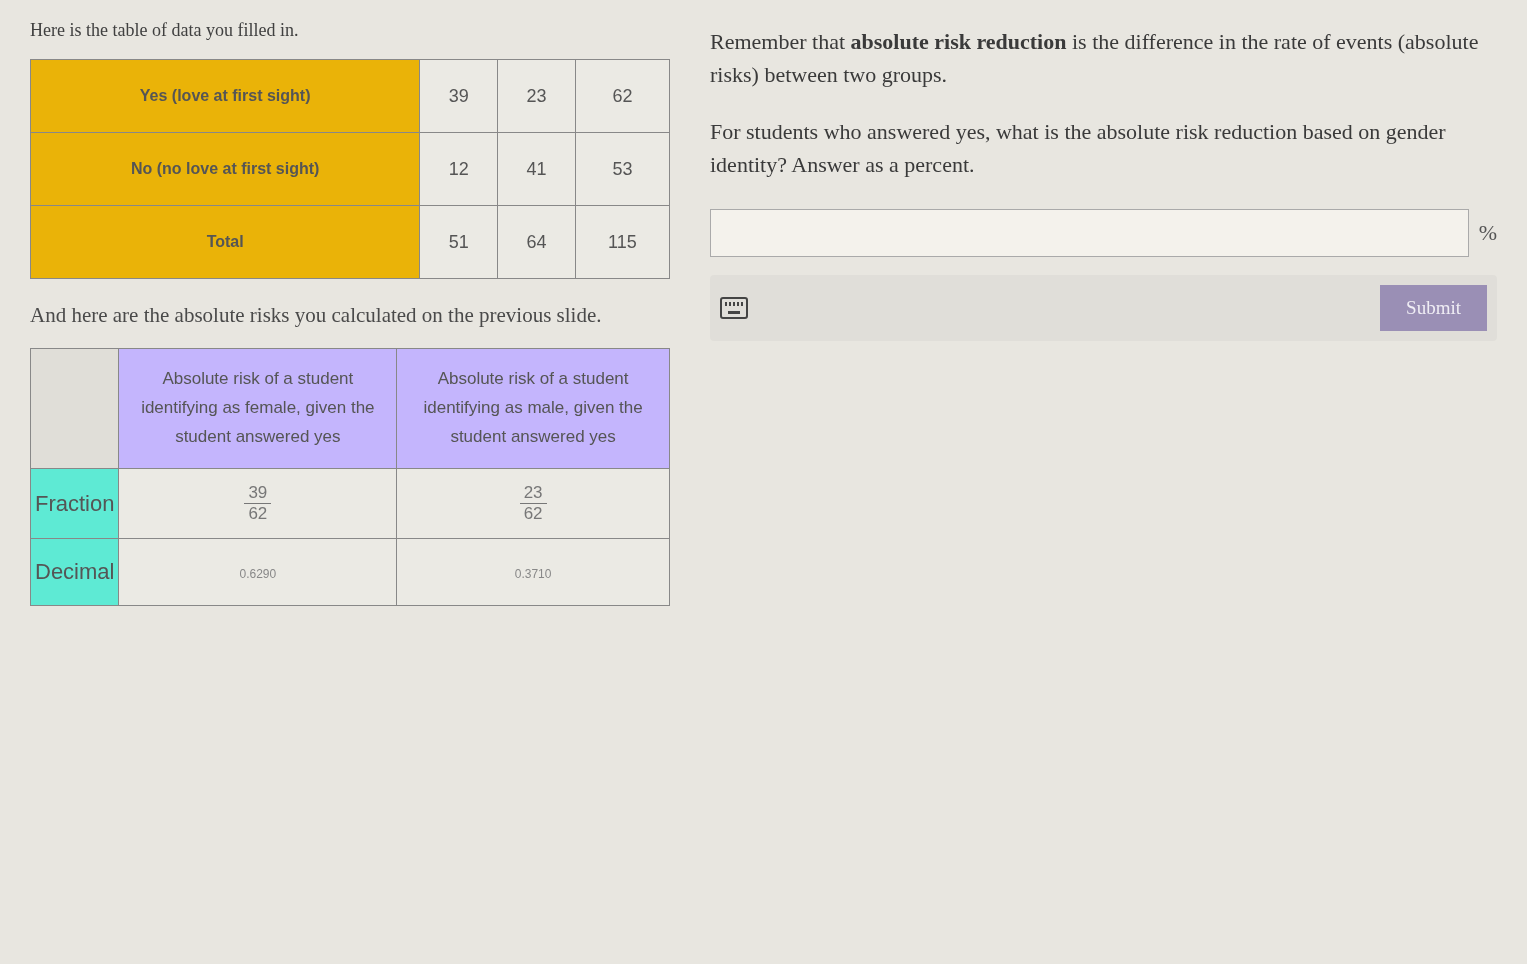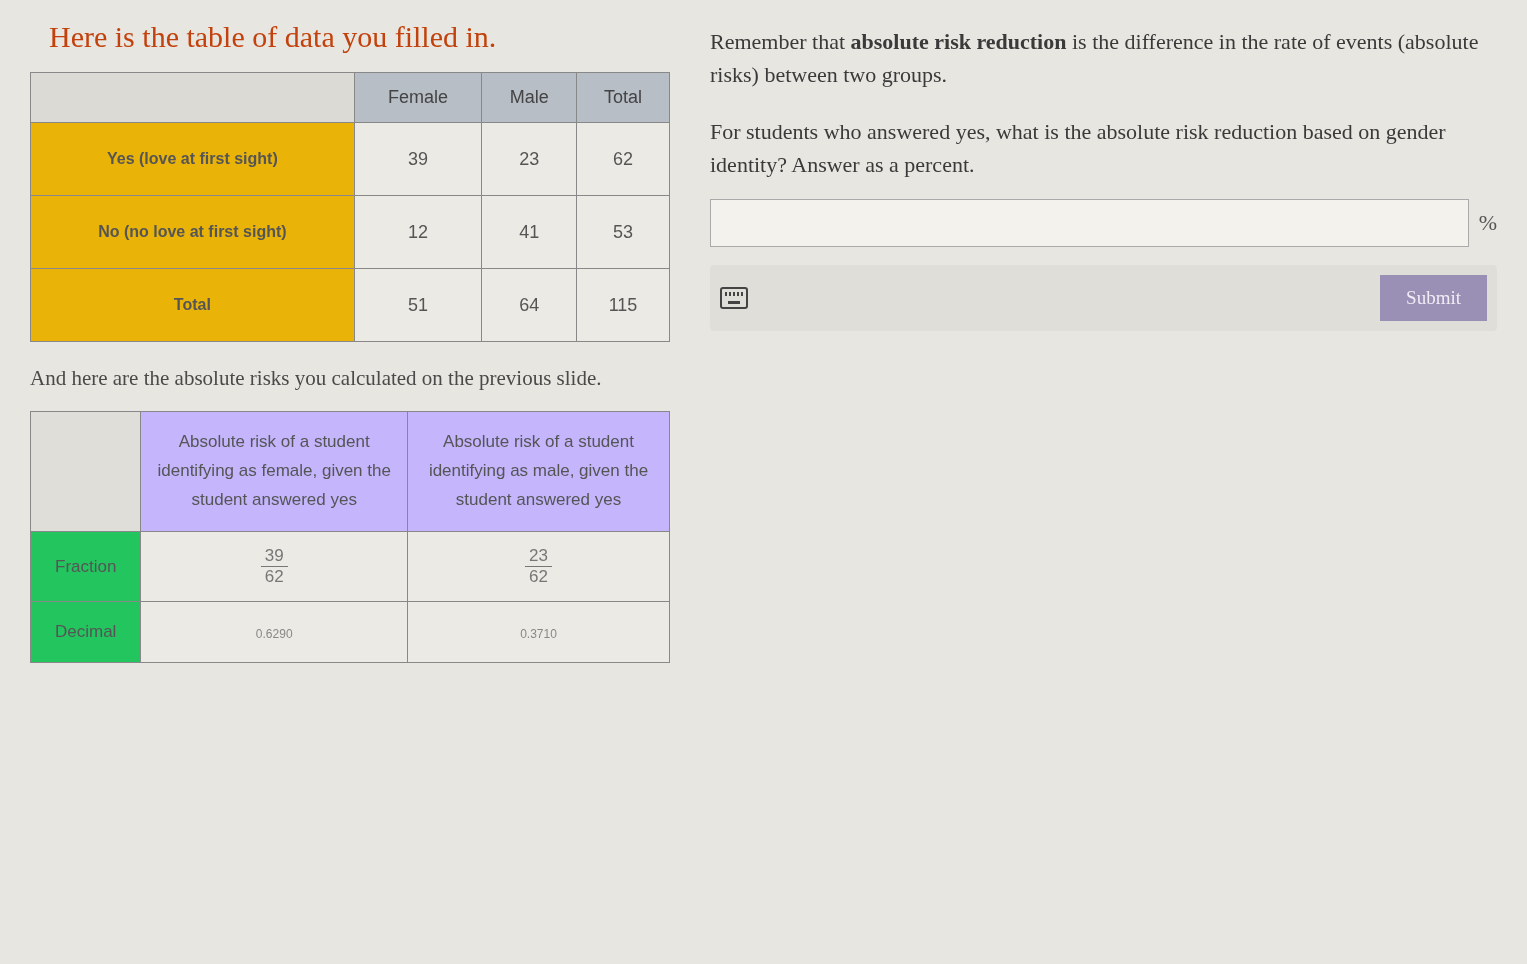--- a/index.html
+++ b/index.html
@@ -16,24 +16,23 @@
     gap: 40px;
   }
   .left-col {
     flex: 0 0 640px;
   }
   .right-col {
     flex: 1;
     padding-top: 5px;
   }
   .intro {
-    font-size: 30px;
-    color: #c2410c;
+    font-size: 18px;
+    color: #404040;
     margin-bottom: 18px;
-    margin-left: 19px;
   }
   table {
     border-collapse: collapse;
     width: 100%;
     background: #ebeae4;
   }
   td, th {
     border: 1px solid #888;
     padding: 14px 10px;
     text-align: center;
@@ -66,23 +65,23 @@
   }
   .table2 th {
     background: #c4b5fd;
     font-weight: normal;
     font-size: 17px;
     line-height: 1.7;
     padding: 16px 10px;
     color: #555;
   }
   .table2 .row-label2 {
-    background: #22c55e;
-    font-size: 17px;
-    padding: 20px 24px;
+    background: #5eead4;
+    font-size: 22px;
+    padding: 20px 4px;
   }
   .table2 .corner2 {
     background: #e0ded8;
   }
   .frac {
     display: inline-block;
     text-align: center;
     font-size: 17px;
     color: #777;
   }
@@ -94,21 +93,21 @@
     color: #3a3a3a;
     line-height: 1.5;
     margin-bottom: 24px;
   }
   .right-text .bold { font-weight: bold; }
   .right-text .italic { }
   .question {
     font-size: 22px;
     color: #3a3a3a;
     line-height: 1.5;
-    margin-bottom: 18px;
+    margin-bottom: 28px;
   }
   .answer-row {
     display: flex;
     align-items: center;
     gap: 10px;
     margin-bottom: 18px;
   }
   .answer-input {
     flex: 1;
     height: 48px;
@@ -167,26 +166,20 @@
 </style>
 </head>
 <body>
 
 <div class="container">
   <div class="left-col">
     <div class="intro">Here is the table of data you filled in.</div>
 
     <table class="table1">
       <tbody>
-          <tr>
-        <th class="corner"></th>
-        <th>Female</th>
-        <th>Male</th>
-        <th>Total</th>
-      </tr>
       <tr>
         <td class="row-label">Yes (love at first sight)</td>
         <td>39</td>
         <td>23</td>
         <td>62</td>
       </tr>
       <tr>
         <td class="row-label">No (no love at first sight)</td>
         <td>12</td>
         <td>41</td>

